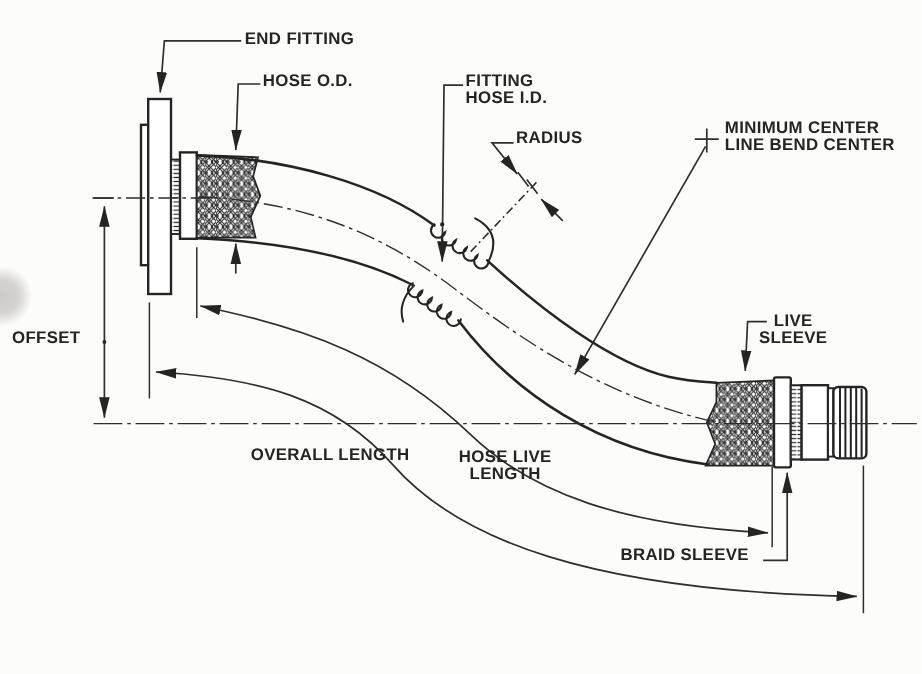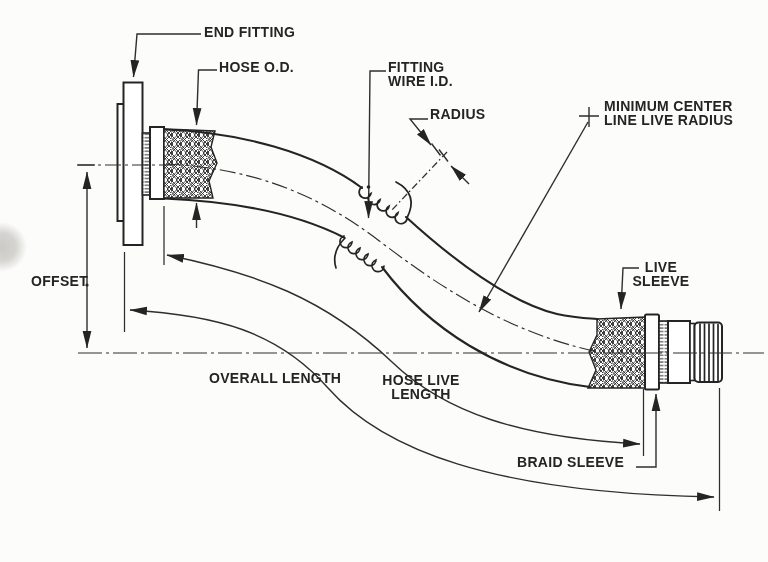--- a/index.html
+++ b/index.html
@@ -138,33 +138,33 @@
   <div class="lbl" style="left:204px;top:26px">
     <span>END FITTING</span>
   </div>
 
   <div class="lbl" style="left:219px;top:61px">
     <span>HOSE O.D.</span>
   </div>
 
   <div class="lbl" style="left:388px;top:61px">
     <span>FITTING</span>
-    <span>WIRE I.D.</span>
+    <span>HOSE I.D.</span>
   </div>
 
   <div class="lbl" style="left:430px;top:108px">
     <span>RADIUS</span>
   </div>
 
   <div class="lbl" style="left:604px;top:100px">
     <span>MINIMUM CENTER</span>
-    <span>LINE LIVE RADIUS</span>
+    <span>LINE BEND CENTER</span>
   </div>
 
-  <div class="lbl" style="left:31px;top:275px">
+  <div class="lbl" style="left:10px;top:275px">
     <span>OFFSET</span>
   </div>
 
   <div class="lbl" style="left:209px;top:372px">
     <span>OVERALL LENGTH</span>
   </div>
 
   <div class="lbl center" style="left:375px;top:374px;width:92px">
     <span>HOSE LIVE</span>
     <span>LENGTH</span>

